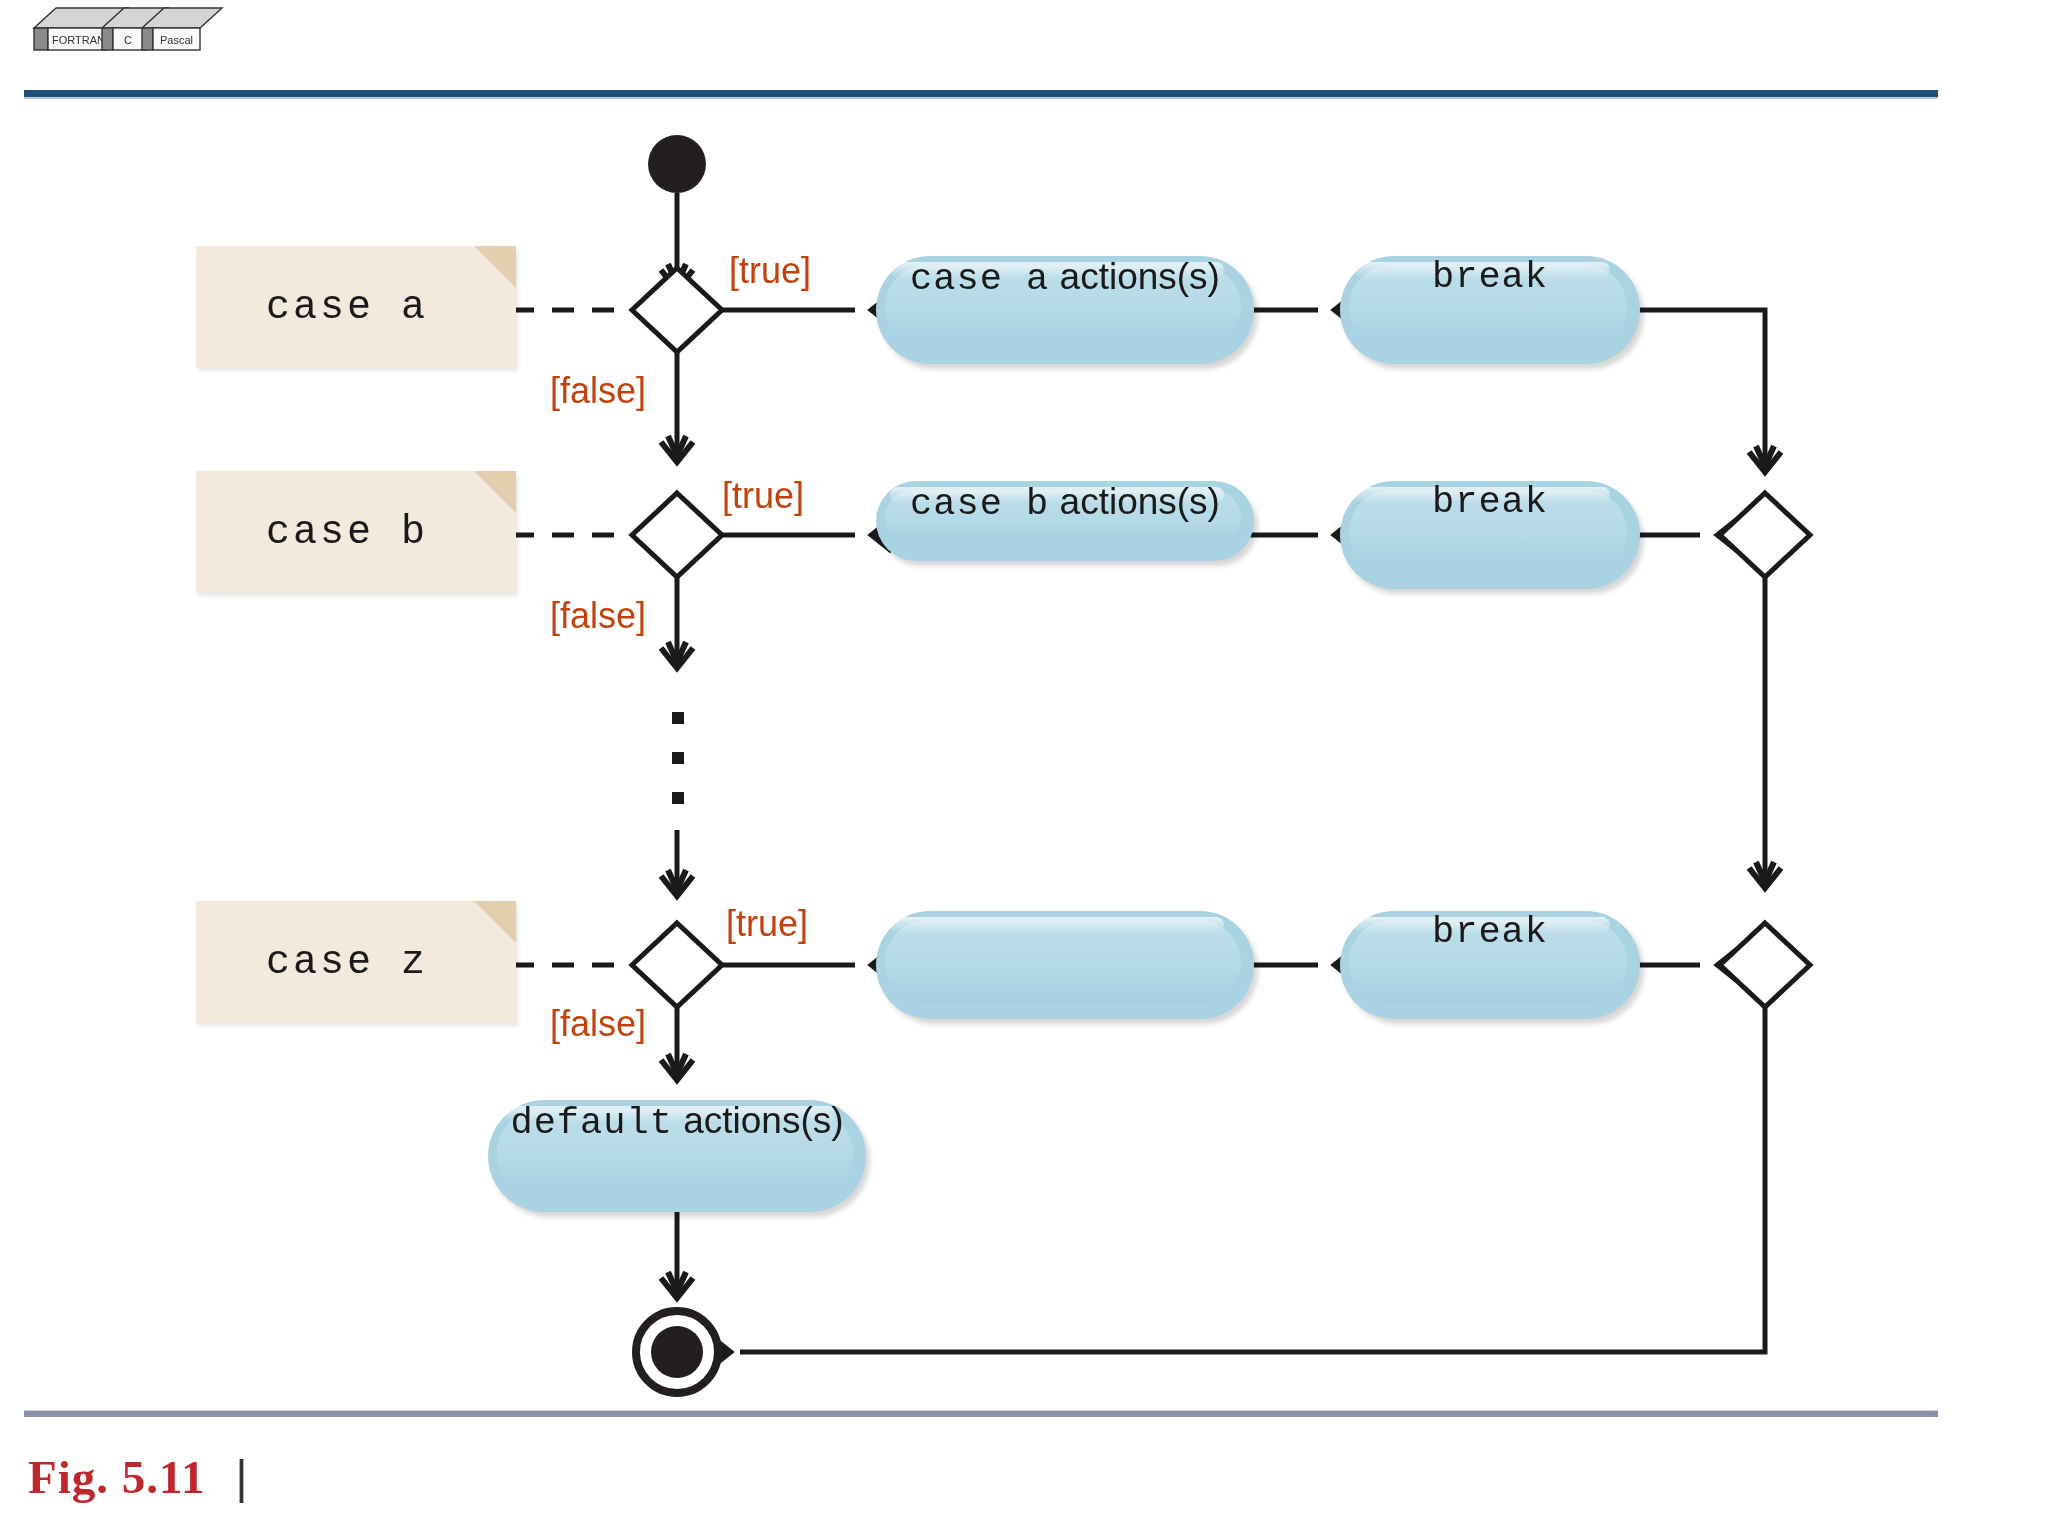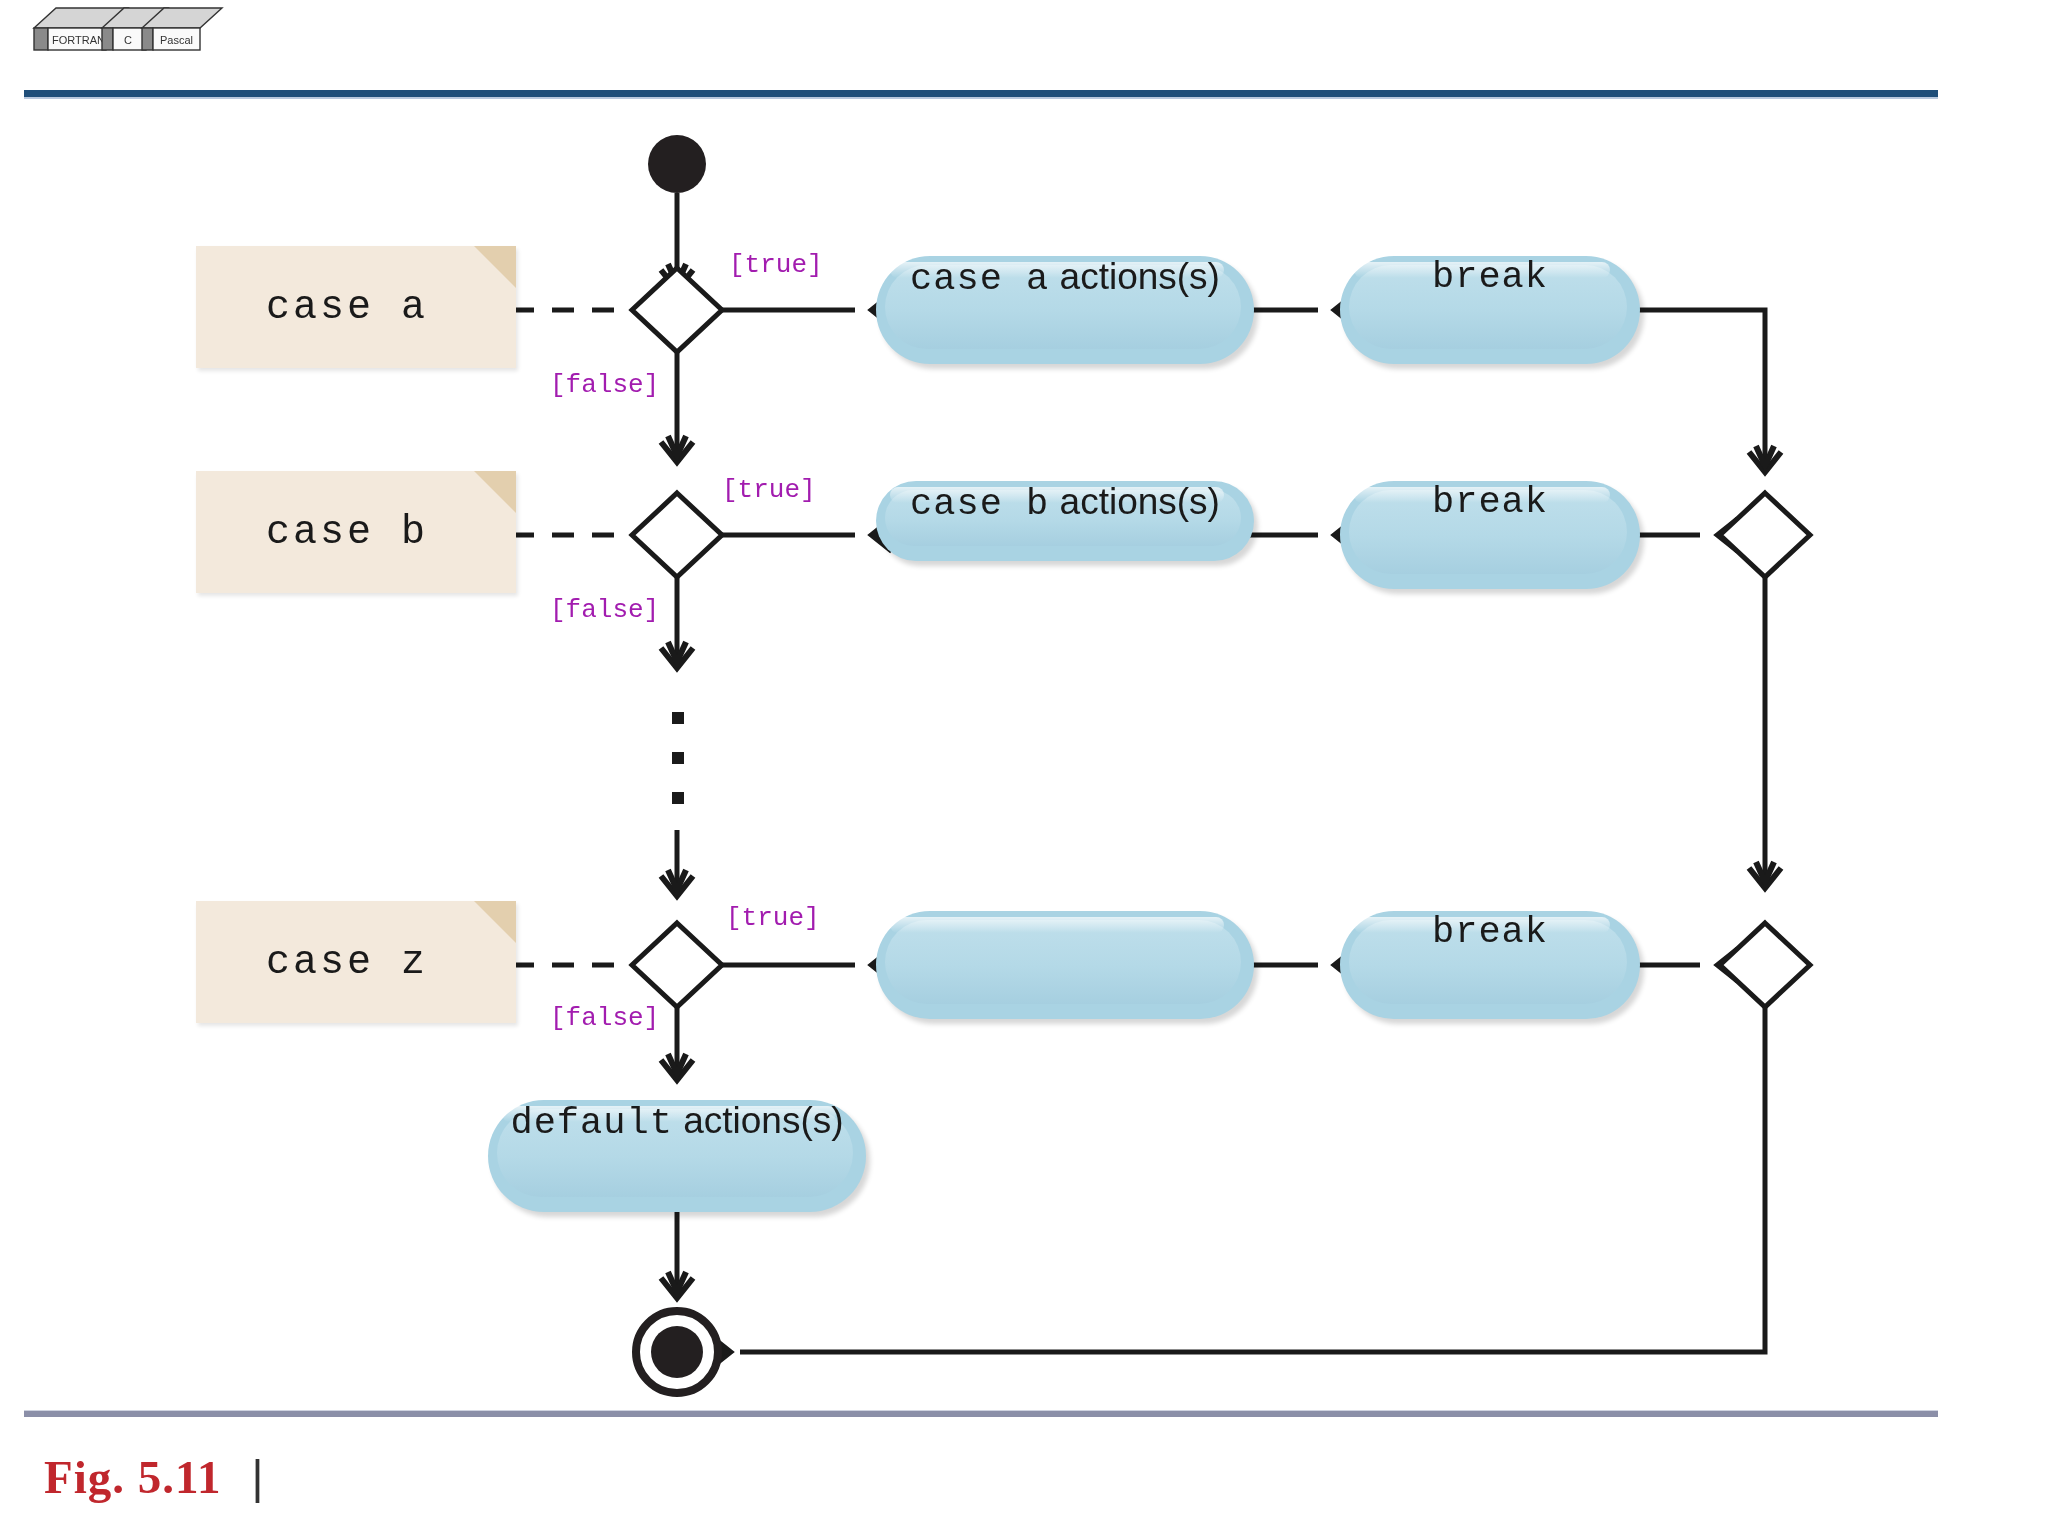--- a/index.html
+++ b/index.html
@@ -66,27 +66,27 @@
     position:relative;z-index:3;
     color:#1a1a1a;white-space:nowrap;
     font-size:37px;
   }
   .mono{font-family:"Liberation Mono","DejaVu Sans Mono",monospace;letter-spacing:1px;}
   .sans{font-family:"Liberation Sans",sans-serif;}
 
   
   .guard{
     position:absolute;
-    font-family:Liberation Mono, monospace;
-    font-size:26px;color:#a21caf;white-space:nowrap;
+    font-family:Liberation Sans, sans-serif;
+    font-size:36px;color:#c2410c;white-space:nowrap;
   }
 
   
   #caption{
-    position:absolute;left:44px;top:1450px;width:1960px;
+    position:absolute;left:28px;top:1450px;width:1960px;
     display:flex;align-items:baseline;gap:0px;
     white-space:nowrap;
   }
   #caption .figno{
     color:#c0272d;font-weight:bold;font-size:47px;
     font-family:"Liberation Serif",serif;letter-spacing:1px;
   }
   #caption .bar{
     color:#333;font-size:46px;margin:0 26px 0 30px;font-weight:300;
   }

